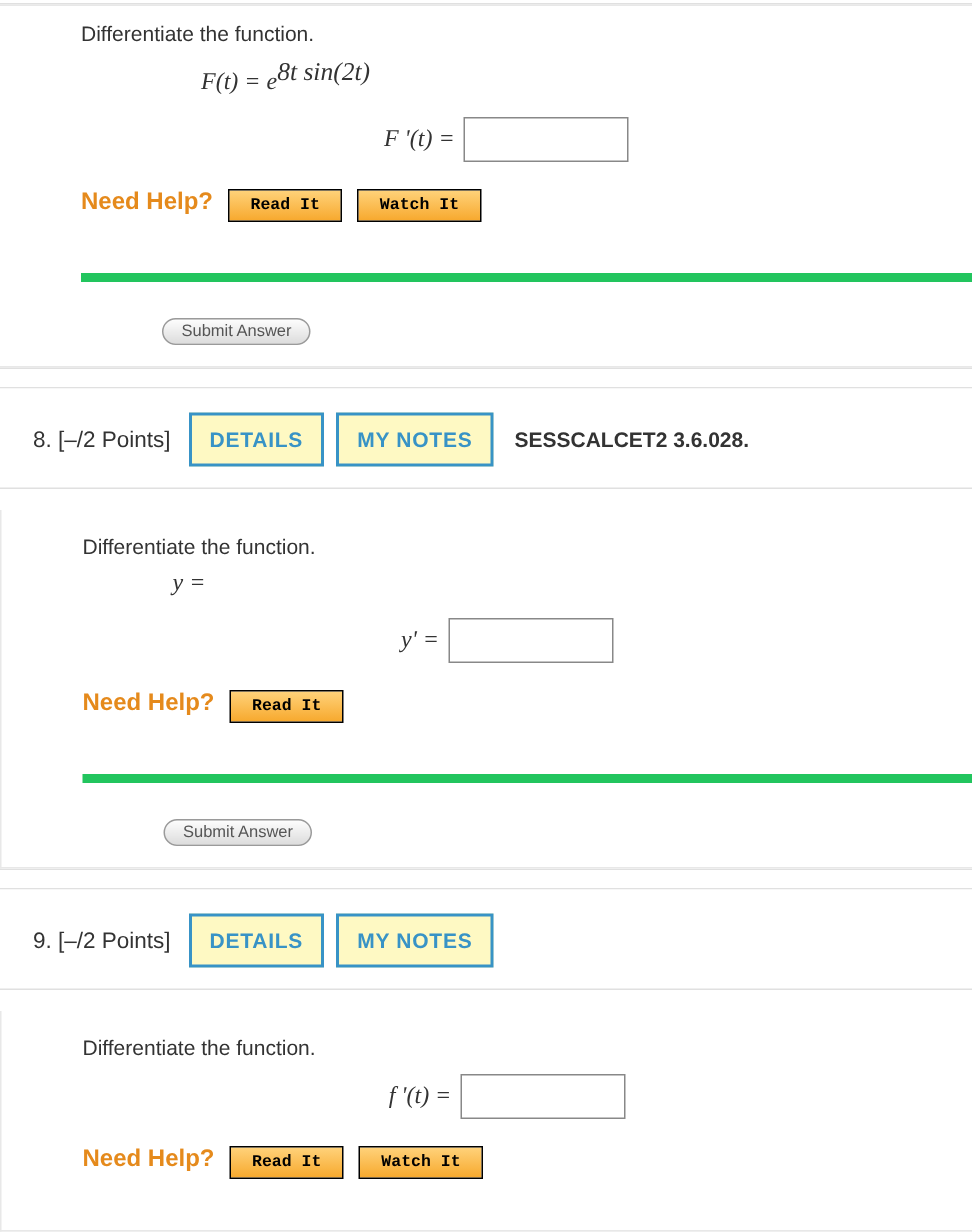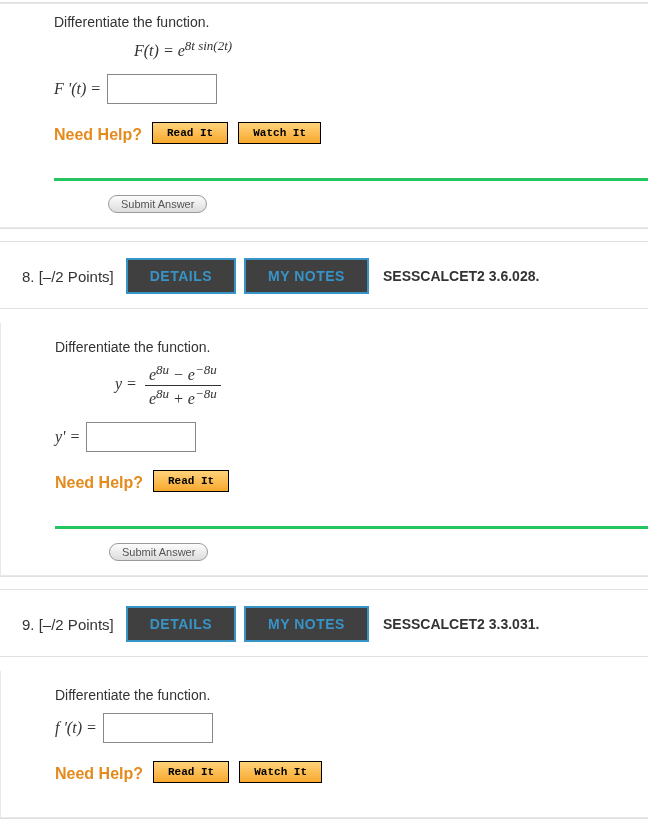--- a/index.html
+++ b/index.html
@@ -29,24 +29,24 @@
   .q-num {
     font-weight: normal;
     font-size: 15px;
     color: #333;
     margin-right: 4px;
   }
   .btn-outline {
     display: inline-block;
     border: 2px solid #3893c6;
     color: #3893c6;
-    background: #404040;
+    background: #fef9c3;
     font-weight: bold;
     font-size: 14px;
-    padding: 8px 22px;
+    padding: 8px 12px;
     cursor: pointer;
     letter-spacing: .5px;
     font-family: inherit;
   }
   .ref {
     font-weight: bold;
     font-size: 14px;
     color: #333;
     margin-left: 6px;
   }
@@ -60,40 +60,41 @@
   }
   .q-body-inner { padding-right: 27px; padding-bottom: 18px; }
   .prompt { font-size: 14px; color: #333; margin-bottom: 8px; }
   .eq-row {
     font-family: "Times New Roman", Times, serif;
     font-size: 16px;
     font-style: italic;
     margin: 8px 0 14px 60px;
   }
   .eq-row.center { margin-left: 80px; }
-  .supi { font-size: 13px; vertical-align: super; }
+  .supi { font-size: 17px; vertical-align: super; }
   .ans-row {
     display: flex;
     align-items: center;
     gap: 6px;
     font-family: "Times New Roman", Times, serif;
     font-size: 16px;
     font-style: italic;
     margin: 10px 0 18px 0;
+    justify-content: center;
   }
   .ans-input {
     width: 100px;
     height: 24px;
     border: 1px solid #888;
     padding: 2px 4px;
     font-size: 13px;
   }
   .help-row {
     display: flex;
-    align-items: flex-end;
+    align-items: flex-start;
     gap: 10px;
     margin: 8px 0 16px 0;
   }
   .need-help {
     color: #e58a1c;
     font-weight: bold;
     font-size: 16px;
     font-family: Arial, sans-serif;
   }
   .orange-btn {
@@ -101,22 +102,22 @@
     border: 1px solid #000;
     background: linear-gradient(#ffd27a, #f7a92e);
     color: #000;
     font-weight: bold;
     font-size: 11px;
     padding: 4px 14px;
     cursor: pointer;
     font-family: Liberation Mono, monospace;
   }
   .submit-wrap {
-    border-top: 3px solid #22c55e;
-    padding: 14px 0 14px 54px;
+    border-top: 6px solid #22c55e;
+    padding: 24px 0 14px 54px;
   }
   .submit-btn {
     display: inline-block;
     border: 1px solid #9a9a9a;
     border-radius: 10px;
     background: linear-gradient(#fdfdfd, #dcdcdc);
     color: #555;
     font-size: 11px;
     padding: 2px 12px;
     cursor: pointer;
@@ -188,24 +189,20 @@
       </span>
       <button class="btn-outline">DETAILS</button>
       <button class="btn-outline">MY NOTES</button>
       <span class="ref">SESSCALCET2 3.6.028.</span>
     </div>
     <div class="q-body">
       <div class="q-body-inner">
         <div class="prompt">Differentiate the function.</div>
         <div class="eq-row">
           <span>y = </span>
-          <span class="frac">
-            <span class="num"><span>e</span><span class="supi">8u</span><span> − </span><span>e</span><span class="supi">−8u</span></span>
-            <span class="den"><span>e</span><span class="supi">8u</span><span> + </span><span>e</span><span class="supi">−8u</span></span>
-          </span>
         </div>
         <div class="ans-row">
           <span>y' =</span>
           <input class="ans-input" type="text" style="">
         </div>
         <div class="help-row">
           <span class="need-help">Need Help?</span>
           <button class="orange-btn">Read It</button>
         </div>
       </div>
@@ -215,21 +212,20 @@
     </div>
   </div>
 
   <div class="q-block">
     <div class="q-header">
       <span class="q-num">
         <span>9.</span>&nbsp;<span>[–/2 Points]</span>
       </span>
       <button class="btn-outline">DETAILS</button>
       <button class="btn-outline">MY NOTES</button>
-      <span class="ref">SESSCALCET2 3.3.031.</span>
     </div>
     <div class="q-body">
       <div class="q-body-inner">
         <div class="prompt">Differentiate the function.</div>
         <div class="ans-row">
           <span>f '(t) =</span>
           <input class="ans-input" type="text" style="">
         </div>
         <div class="help-row">
           <span class="need-help">Need Help?</span>

